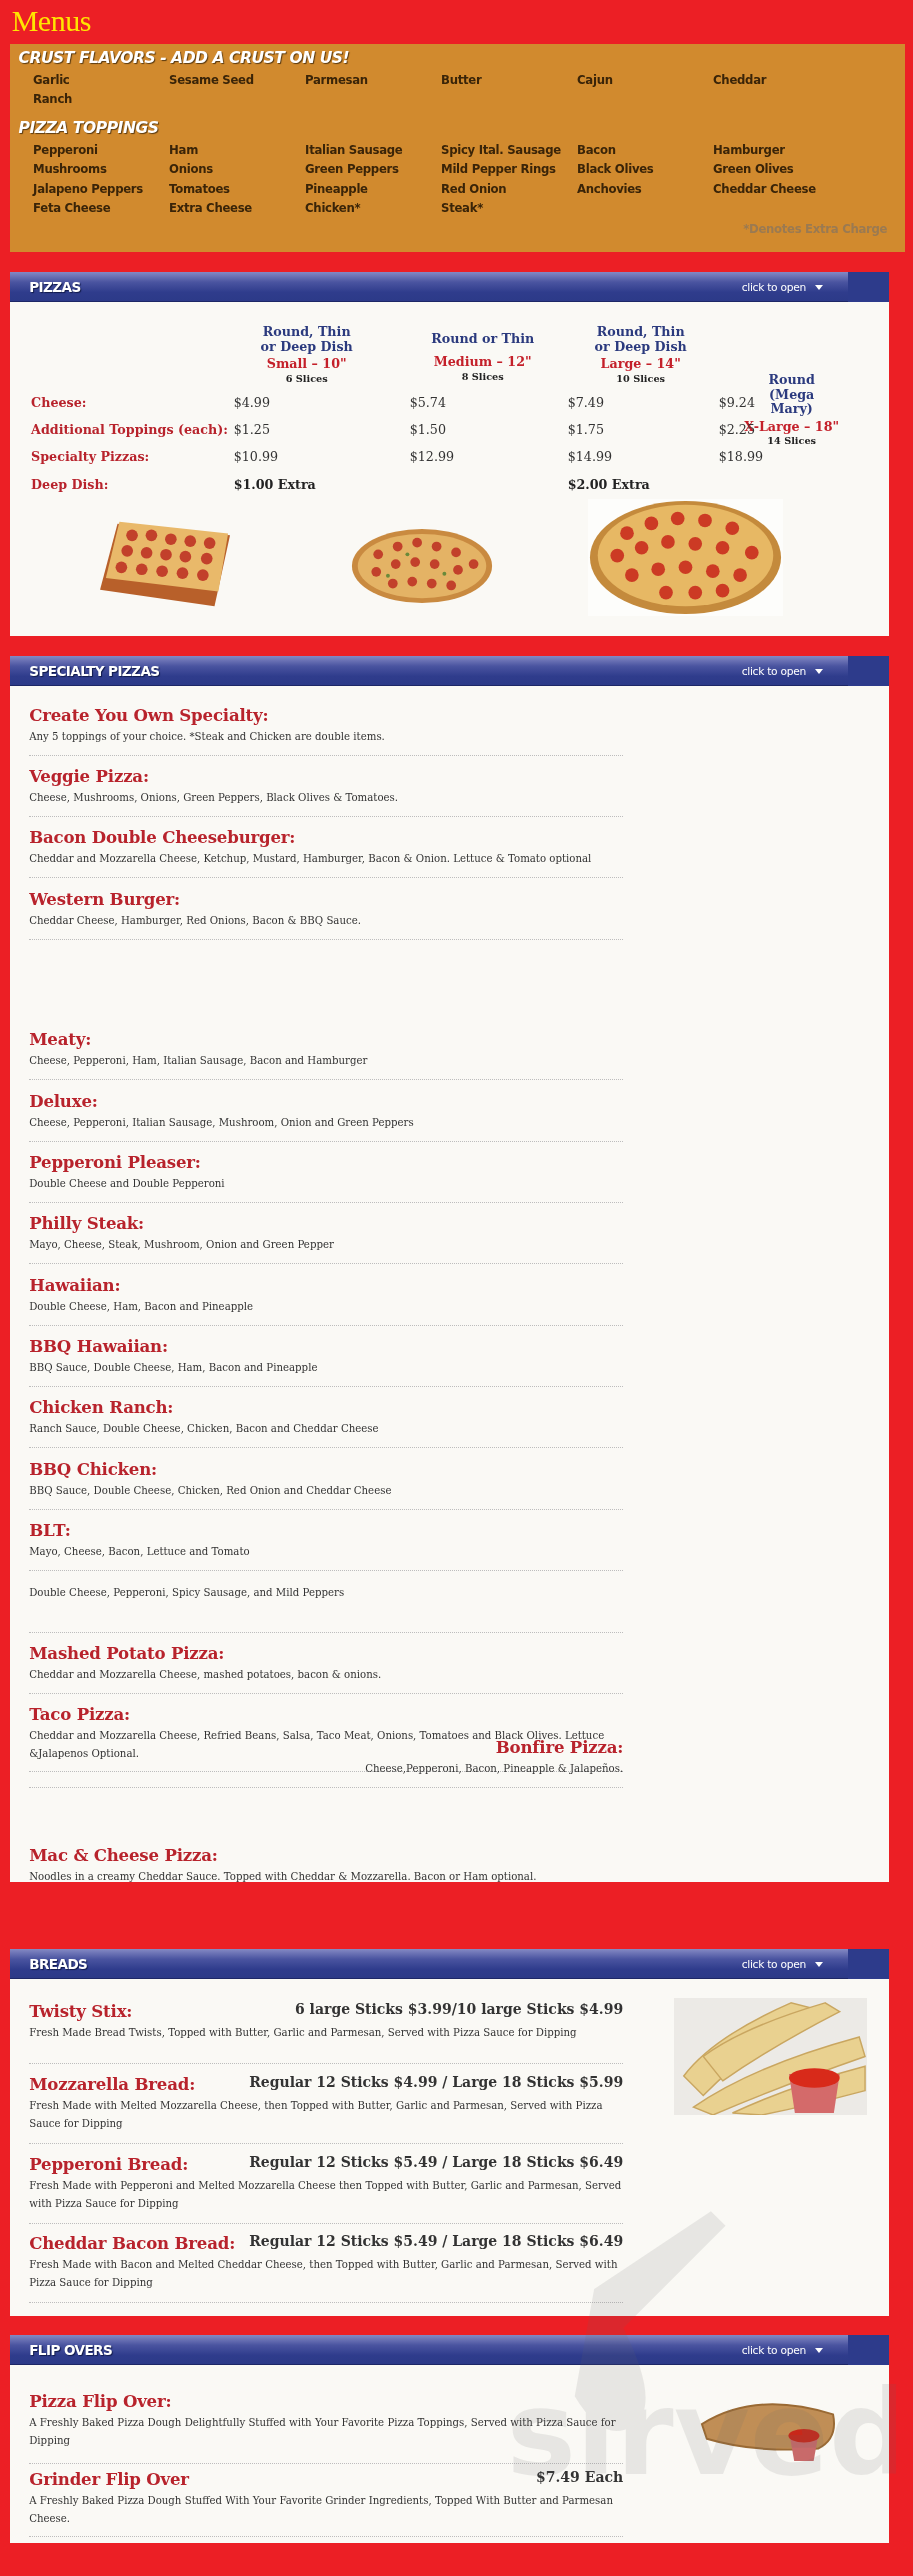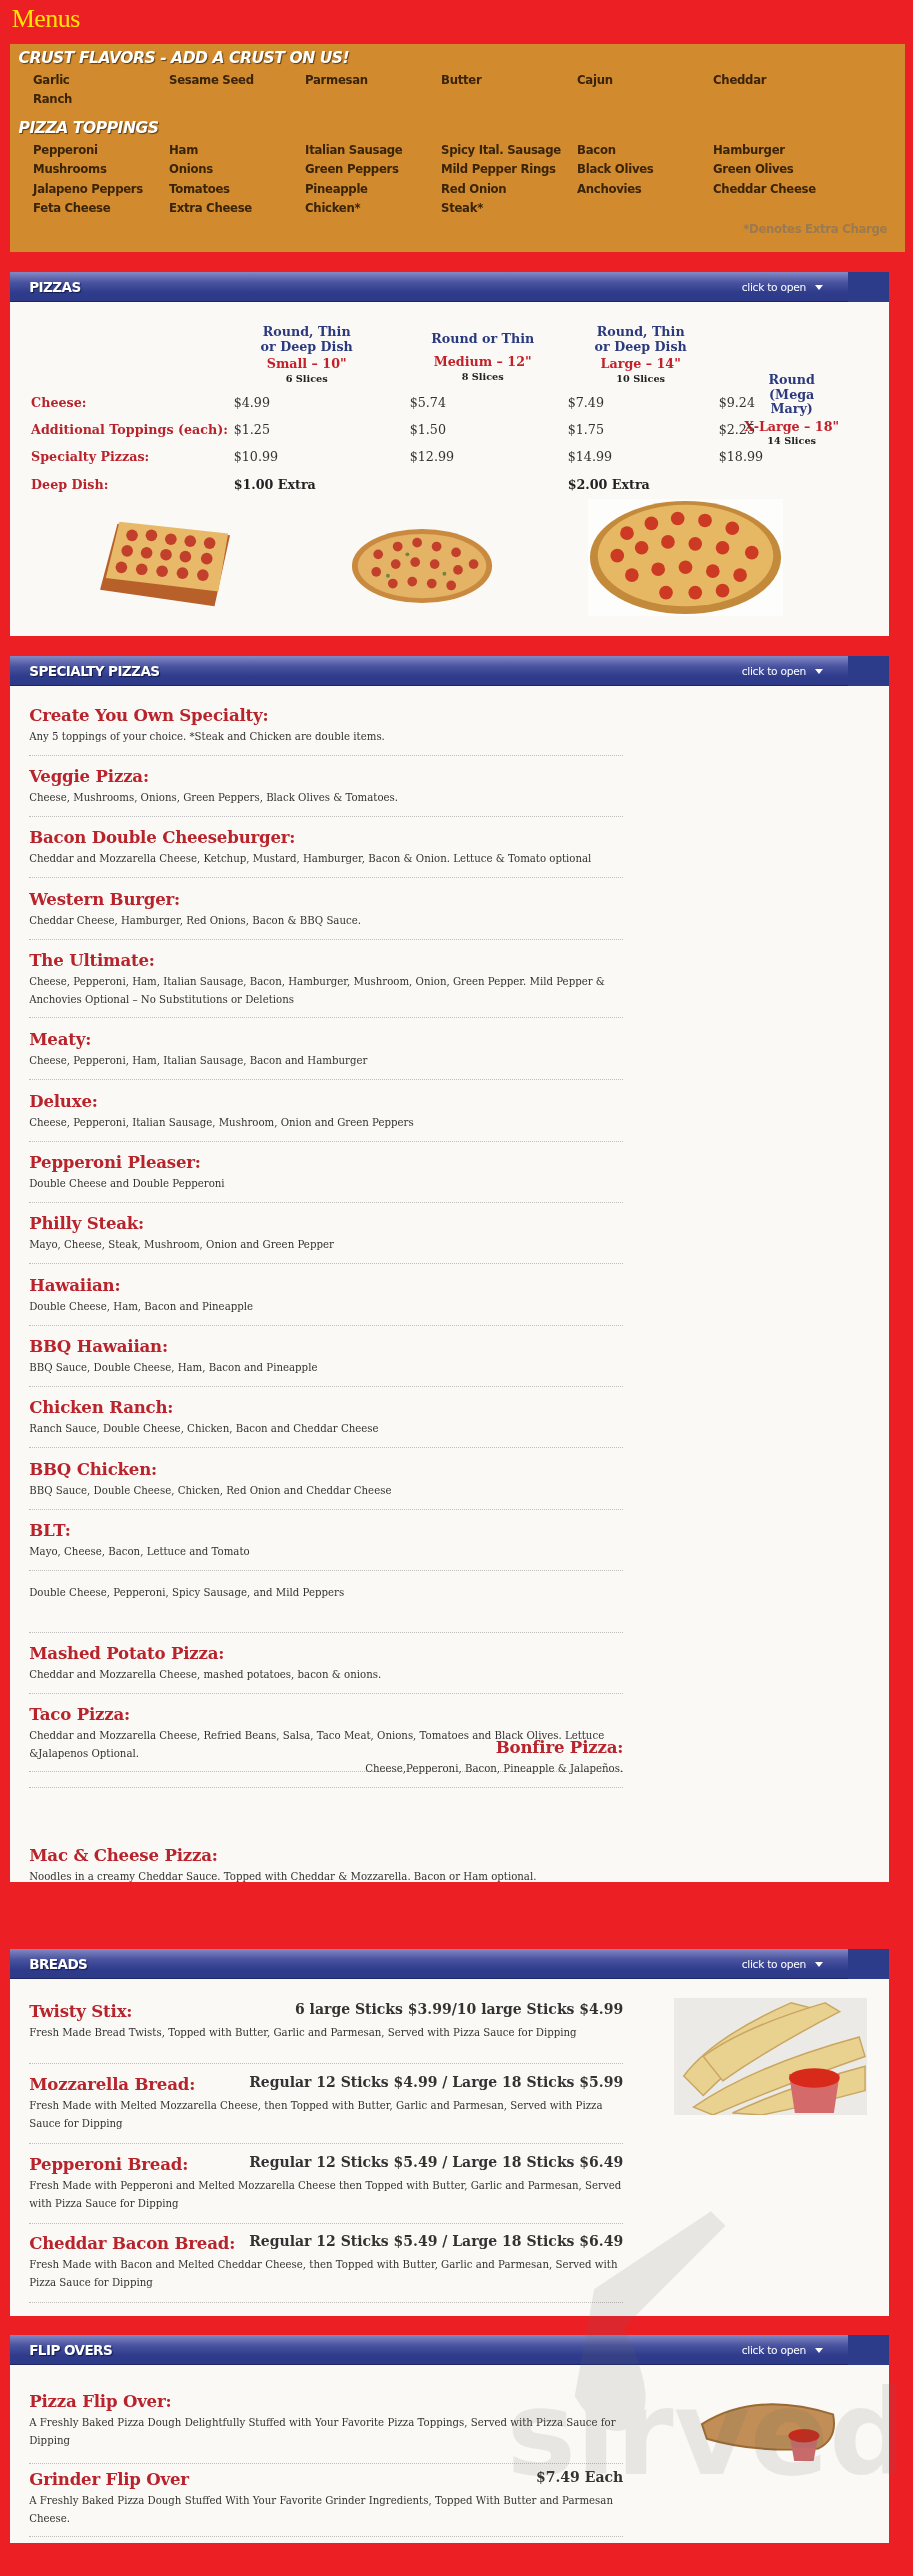--- a/index.html
+++ b/index.html
@@ -7,21 +7,21 @@
   body {
     background: #ec1f25;
     font-family: "DejaVu Serif", serif;
     position: relative;
     height: 2576px;
     overflow: hidden;
   }
   .page-title {
     position: absolute; left: 11.7px; top: 3.9px;
     font-family: "Liberation Serif", serif;
-    font-size: 26px; color: #ffe600; letter-spacing: -0.5px;
+    font-size: 30px; color: #ffe600; letter-spacing: -0.5px;
     font-weight: normal;
   }
   
   .crust-box {
     position: absolute; left: 9.7px; top: 44px; width: 895px; height: 208px;
     background: #d18a2e;
   }
   .crust-head {
     position: absolute; left: 8.8px;
     font-family: "DejaVu Sans", sans-serif; font-style: italic; font-weight: bold;
@@ -292,24 +292,20 @@
       <div class="desc">Cheese, Mushrooms, Onions, Green Peppers, Black Olives &amp; Tomatoes.</div>
     </div>
   <div class="item" style="top:171px; height:51px;">
       <div class="name">Bacon Double Cheeseburger:</div>
       <div class="desc">Cheddar and Mozzarella Cheese, Ketchup, Mustard, Hamburger, Bacon &amp; Onion. Lettuce &amp; Tomato optional</div>
     </div>
   <div class="item" style="top:233px; height:51px;">
       <div class="name">Western Burger:</div>
       <div class="desc">Cheddar Cheese, Hamburger, Red Onions, Bacon &amp; BBQ Sauce.</div>
     </div>
-  <div class="item" style="top:294px; height:68px;">
-      <div class="name">The Ultimate:</div>
-      <div class="desc">Cheese, Pepperoni, Ham, Italian Sausage, Bacon, Hamburger, Mushroom, Onion, Green Pepper. Mild Pepper &amp; Anchovies Optional – No Substitutions or Deletions</div>
-    </div>
   <div class="item" style="top:373px; height:51px;">
       <div class="name">Meaty:</div>
       <div class="desc">Cheese, Pepperoni, Ham, Italian Sausage, Bacon and Hamburger</div>
     </div>
   <div class="item" style="top:435px; height:51px;">
       <div class="name">Deluxe:</div>
       <div class="desc">Cheese, Pepperoni, Italian Sausage, Mushroom, Onion and Green Peppers</div>
     </div>
   <div class="item" style="top:496px; height:51px;">
       <div class="name">Pepperoni Pleaser:</div>

